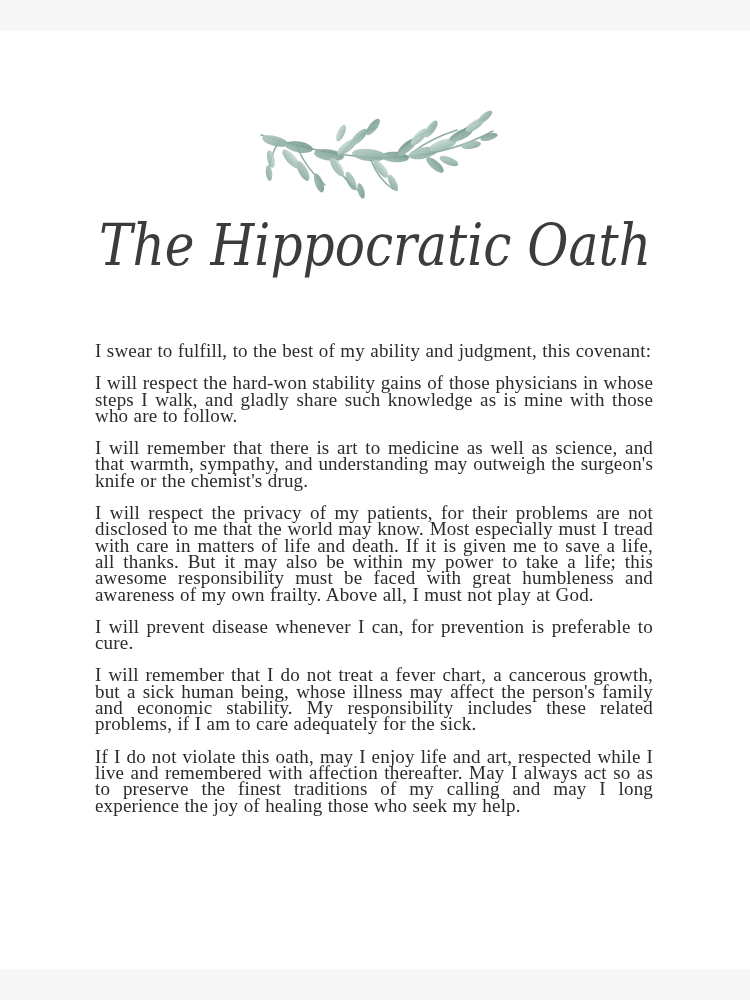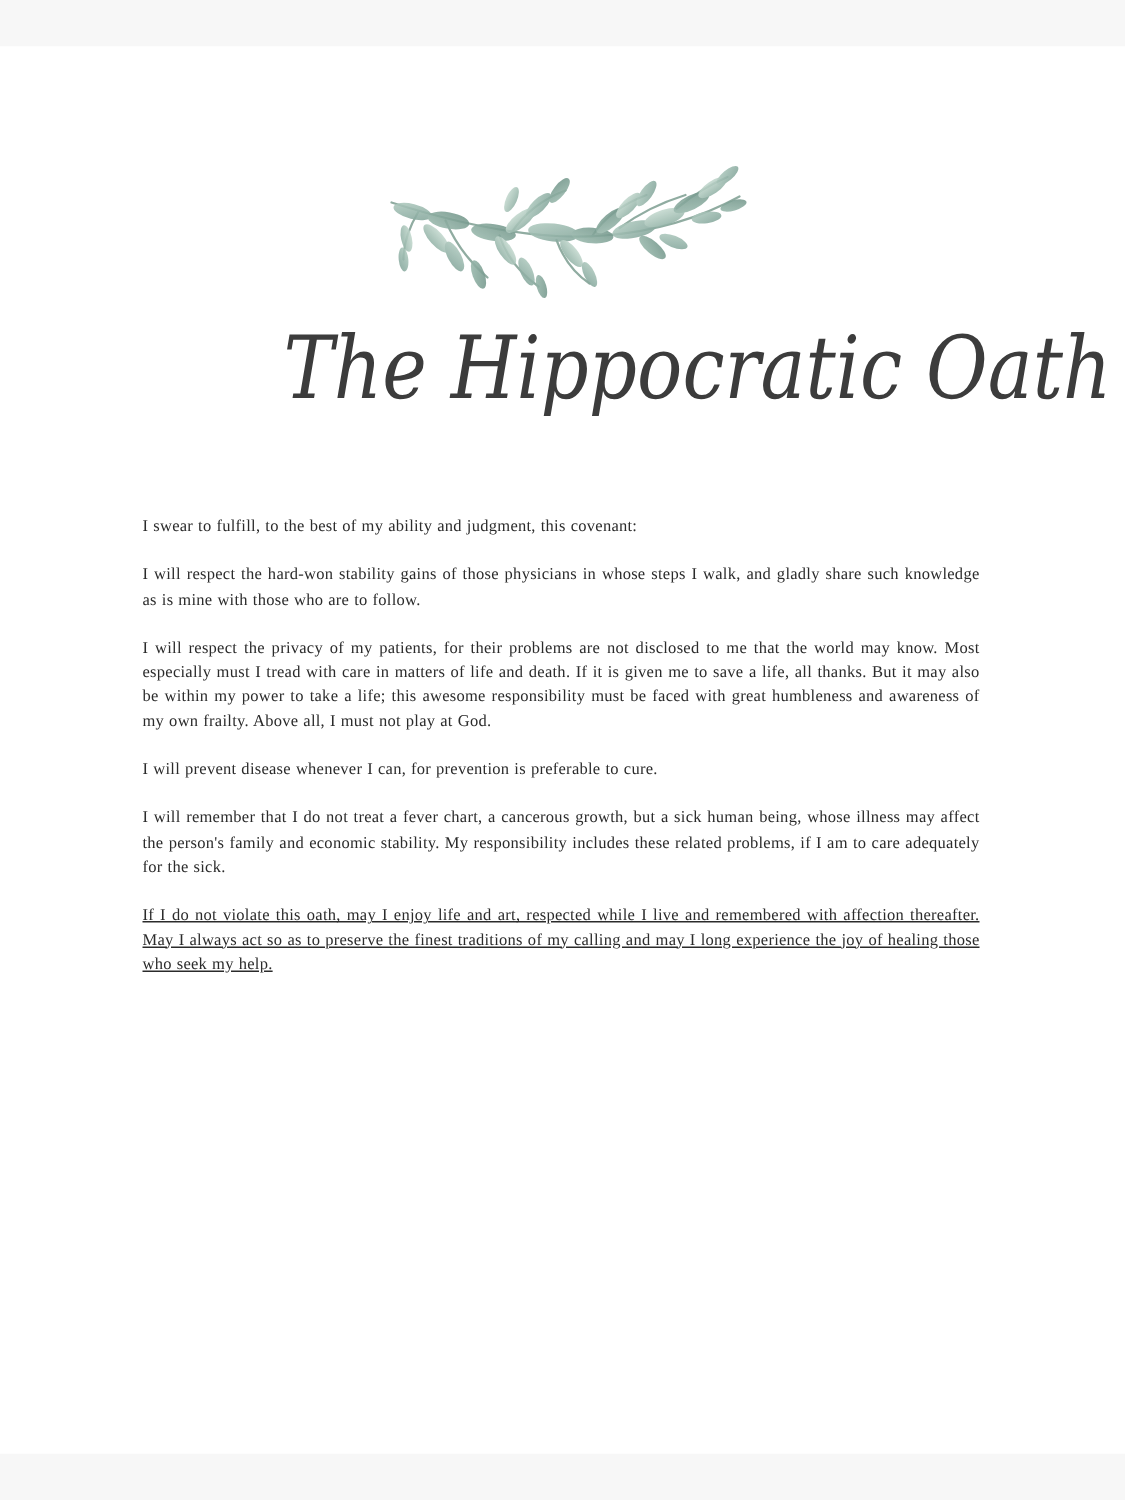--- a/index.html
+++ b/index.html
@@ -50,21 +50,21 @@
     display: block;
   }
 
   
   #title-wrap {
     position: absolute;
     left: 0;
     right: 0;
     top: 168px;
     display: flex;
-    justify-content: flex-end;
+    justify-content: center;
   }
   #title-svg {
     display: block;
   }
   .script-text {
     font-family: "DejaVu Serif", serif;
     font-style: italic;
     font-weight: 400;
     fill: #3c3c3c;
   }
@@ -72,31 +72,30 @@
   
   #oath-body {
     position: absolute;
     left: 95px;
     top: 312px;
     width: 558px;
   }
   .oath-para {
     margin: 0 0 16px 0;
     font-family: "Liberation Serif", serif;
-    font-size: 11px;
+    font-size: 19px;
     line-height: 16.3px;
     color: #2b2b2b;
     text-align: justify;
     text-justify: inter-word;
     letter-spacing: 0.18px;
     word-spacing: 0.4px;
   }
   .oath-para:last-child {
     margin-bottom: 0;
-    text-decoration: underline;
   }
 </style>
 </head>
 <body>
 
 <div id="page">
 
   <div class="edge-band"></div>
 
   <div id="sheet">
@@ -175,20 +174,21 @@
 
     <div id="title-wrap">
       <svg id="title-svg" width="570" height="96" viewBox="0 0 570 96">
         <text class="script-text" x="285" y="66" text-anchor="middle" font-size="58" textLength="552" lengthAdjust="spacingAndGlyphs">The Hippocratic Oath</text>
       </svg>
     </div>
 
     <div id="oath-body">
       <p class="oath-para">I swear to fulfill, to the best of my ability and judgment, this covenant:</p>
       <p class="oath-para">I will respect the hard-won stability gains of those physicians in whose steps I walk, and gladly share such knowledge as is mine with those who are to follow.</p>
+      <p class="oath-para">I will remember that there is art to medicine as well as science, and that warmth, sympathy, and understanding may outweigh the surgeon's knife or the chemist's drug.</p>
       <p class="oath-para">I will respect the privacy of my patients, for their problems are not disclosed to me that the world may know. Most especially must I tread with care in matters of life and death. If it is given me to save a life, all thanks. But it may also be within my power to take a life; this awesome responsibility must be faced with great humbleness and awareness of my own frailty. Above all, I must not play at God.</p>
       <p class="oath-para">I will prevent disease whenever I can, for prevention is preferable to cure.</p>
       <p class="oath-para">I will remember that I do not treat a fever chart, a cancerous growth, but a sick human being, whose illness may affect the person's family and economic stability. My responsibility includes these related problems, if I am to care adequately for the sick.</p>
       <p class="oath-para">If I do not violate this oath, may I enjoy life and art, respected while I live and remembered with affection thereafter. May I always act so as to preserve the finest traditions of my calling and may I long experience the joy of healing those who seek my help.</p>
     </div>
 
   </div>
 
   <div class="edge-band"></div>
 

